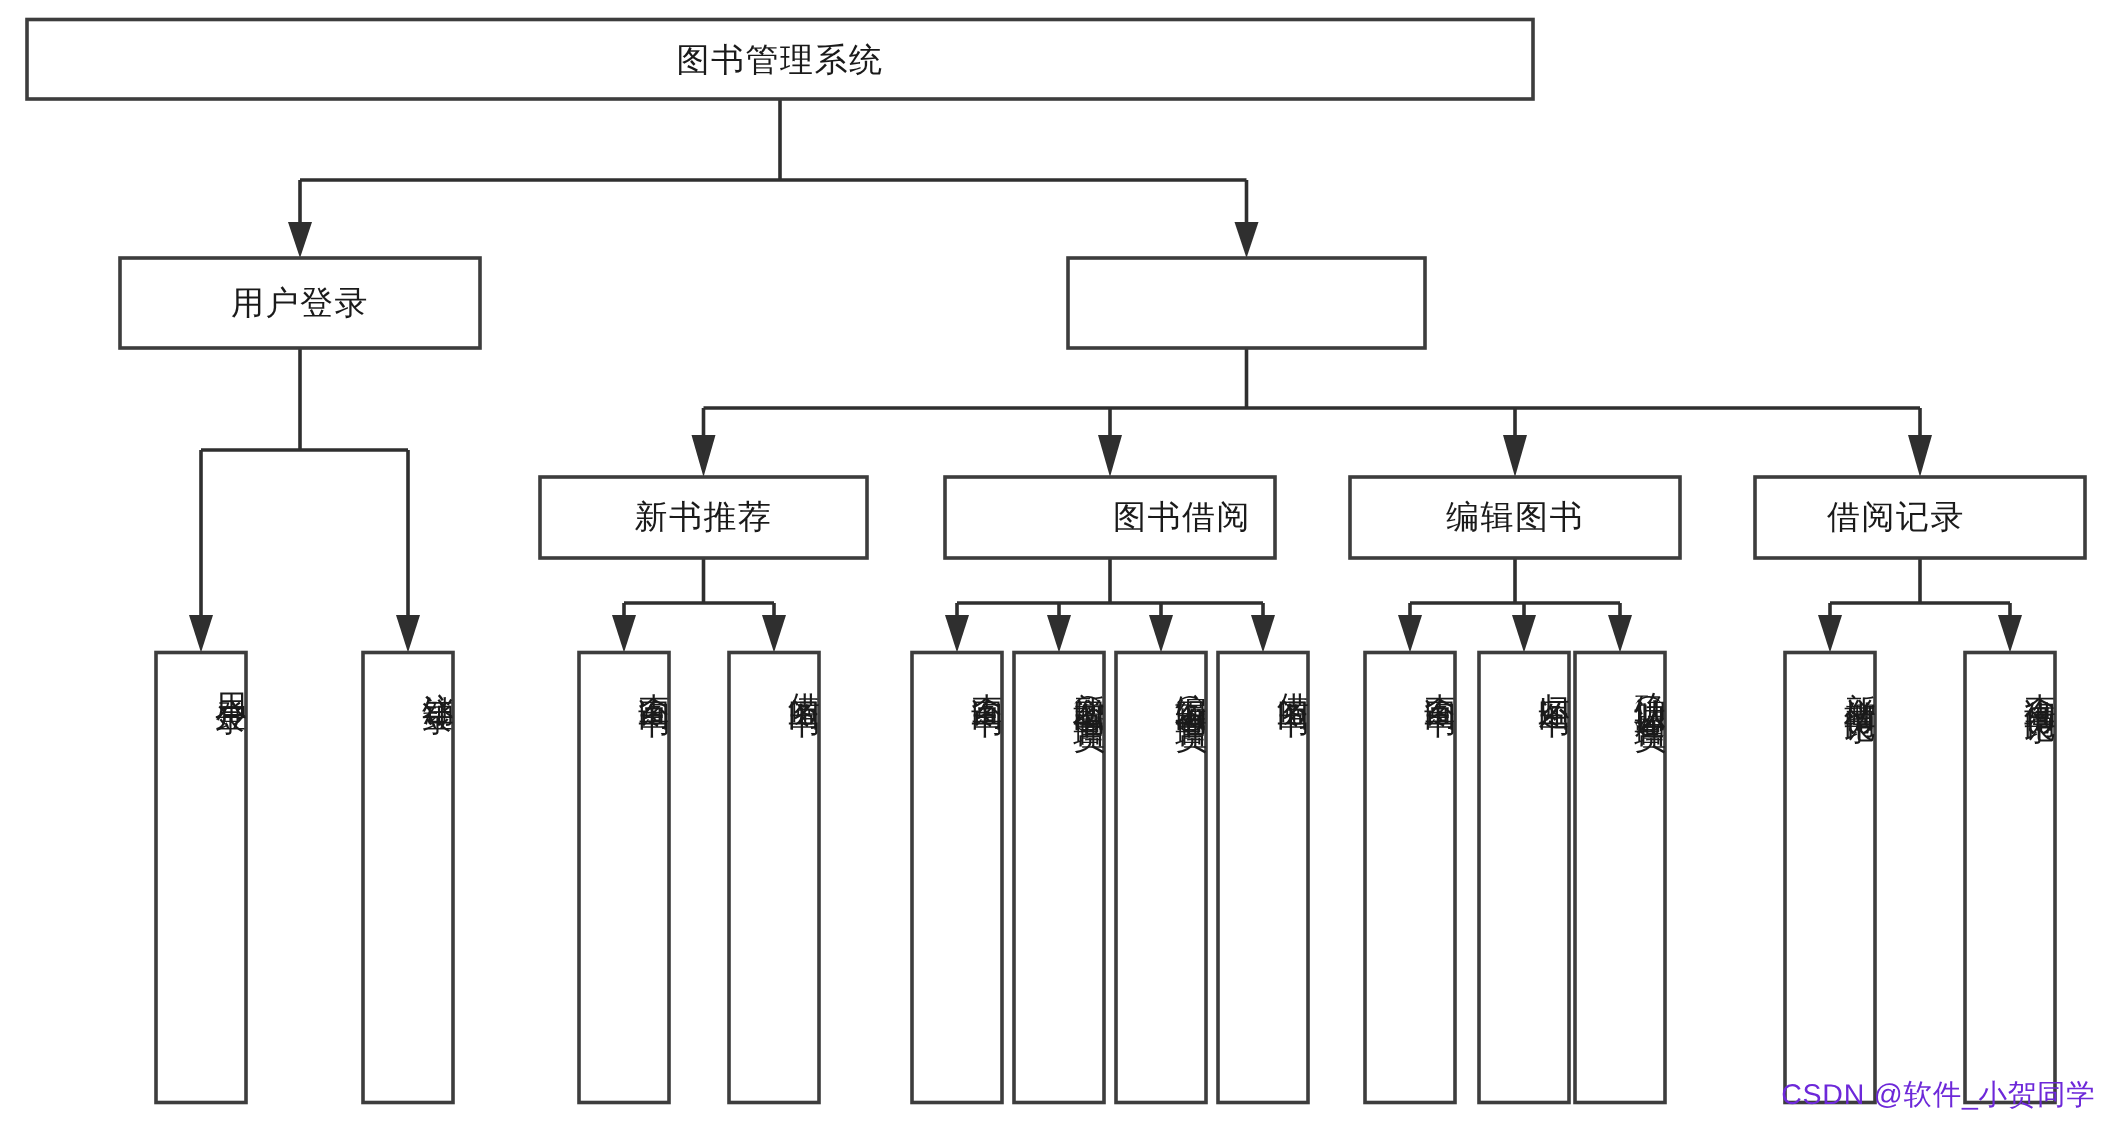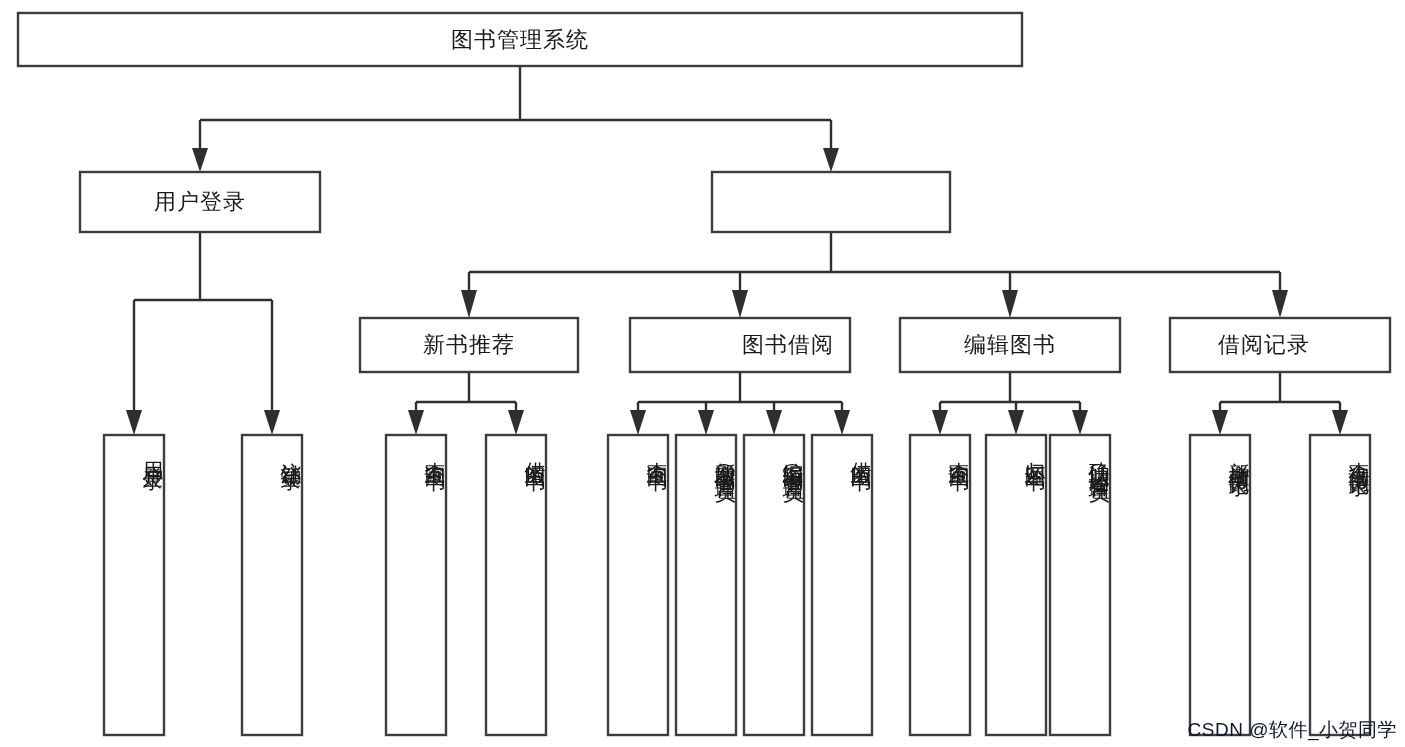--- a/index.html
+++ b/index.html
@@ -66,21 +66,21 @@
     letter-spacing: 1px;
     white-space: nowrap;
     pointer-events: none;
   }
   #watermark {
     position: absolute;
     right: 8px;
     bottom: 4px;
     font-family: "Liberation Sans", "DejaVu Sans", sans-serif;
     font-size: 19px;
-    color: #0f172a;
+    color: #6d28d9;
     letter-spacing: 0.5px;
     white-space: nowrap;
     user-select: none;
   }
 </style>
 </head>
 <body>
 
 <div id="canvas">
 

